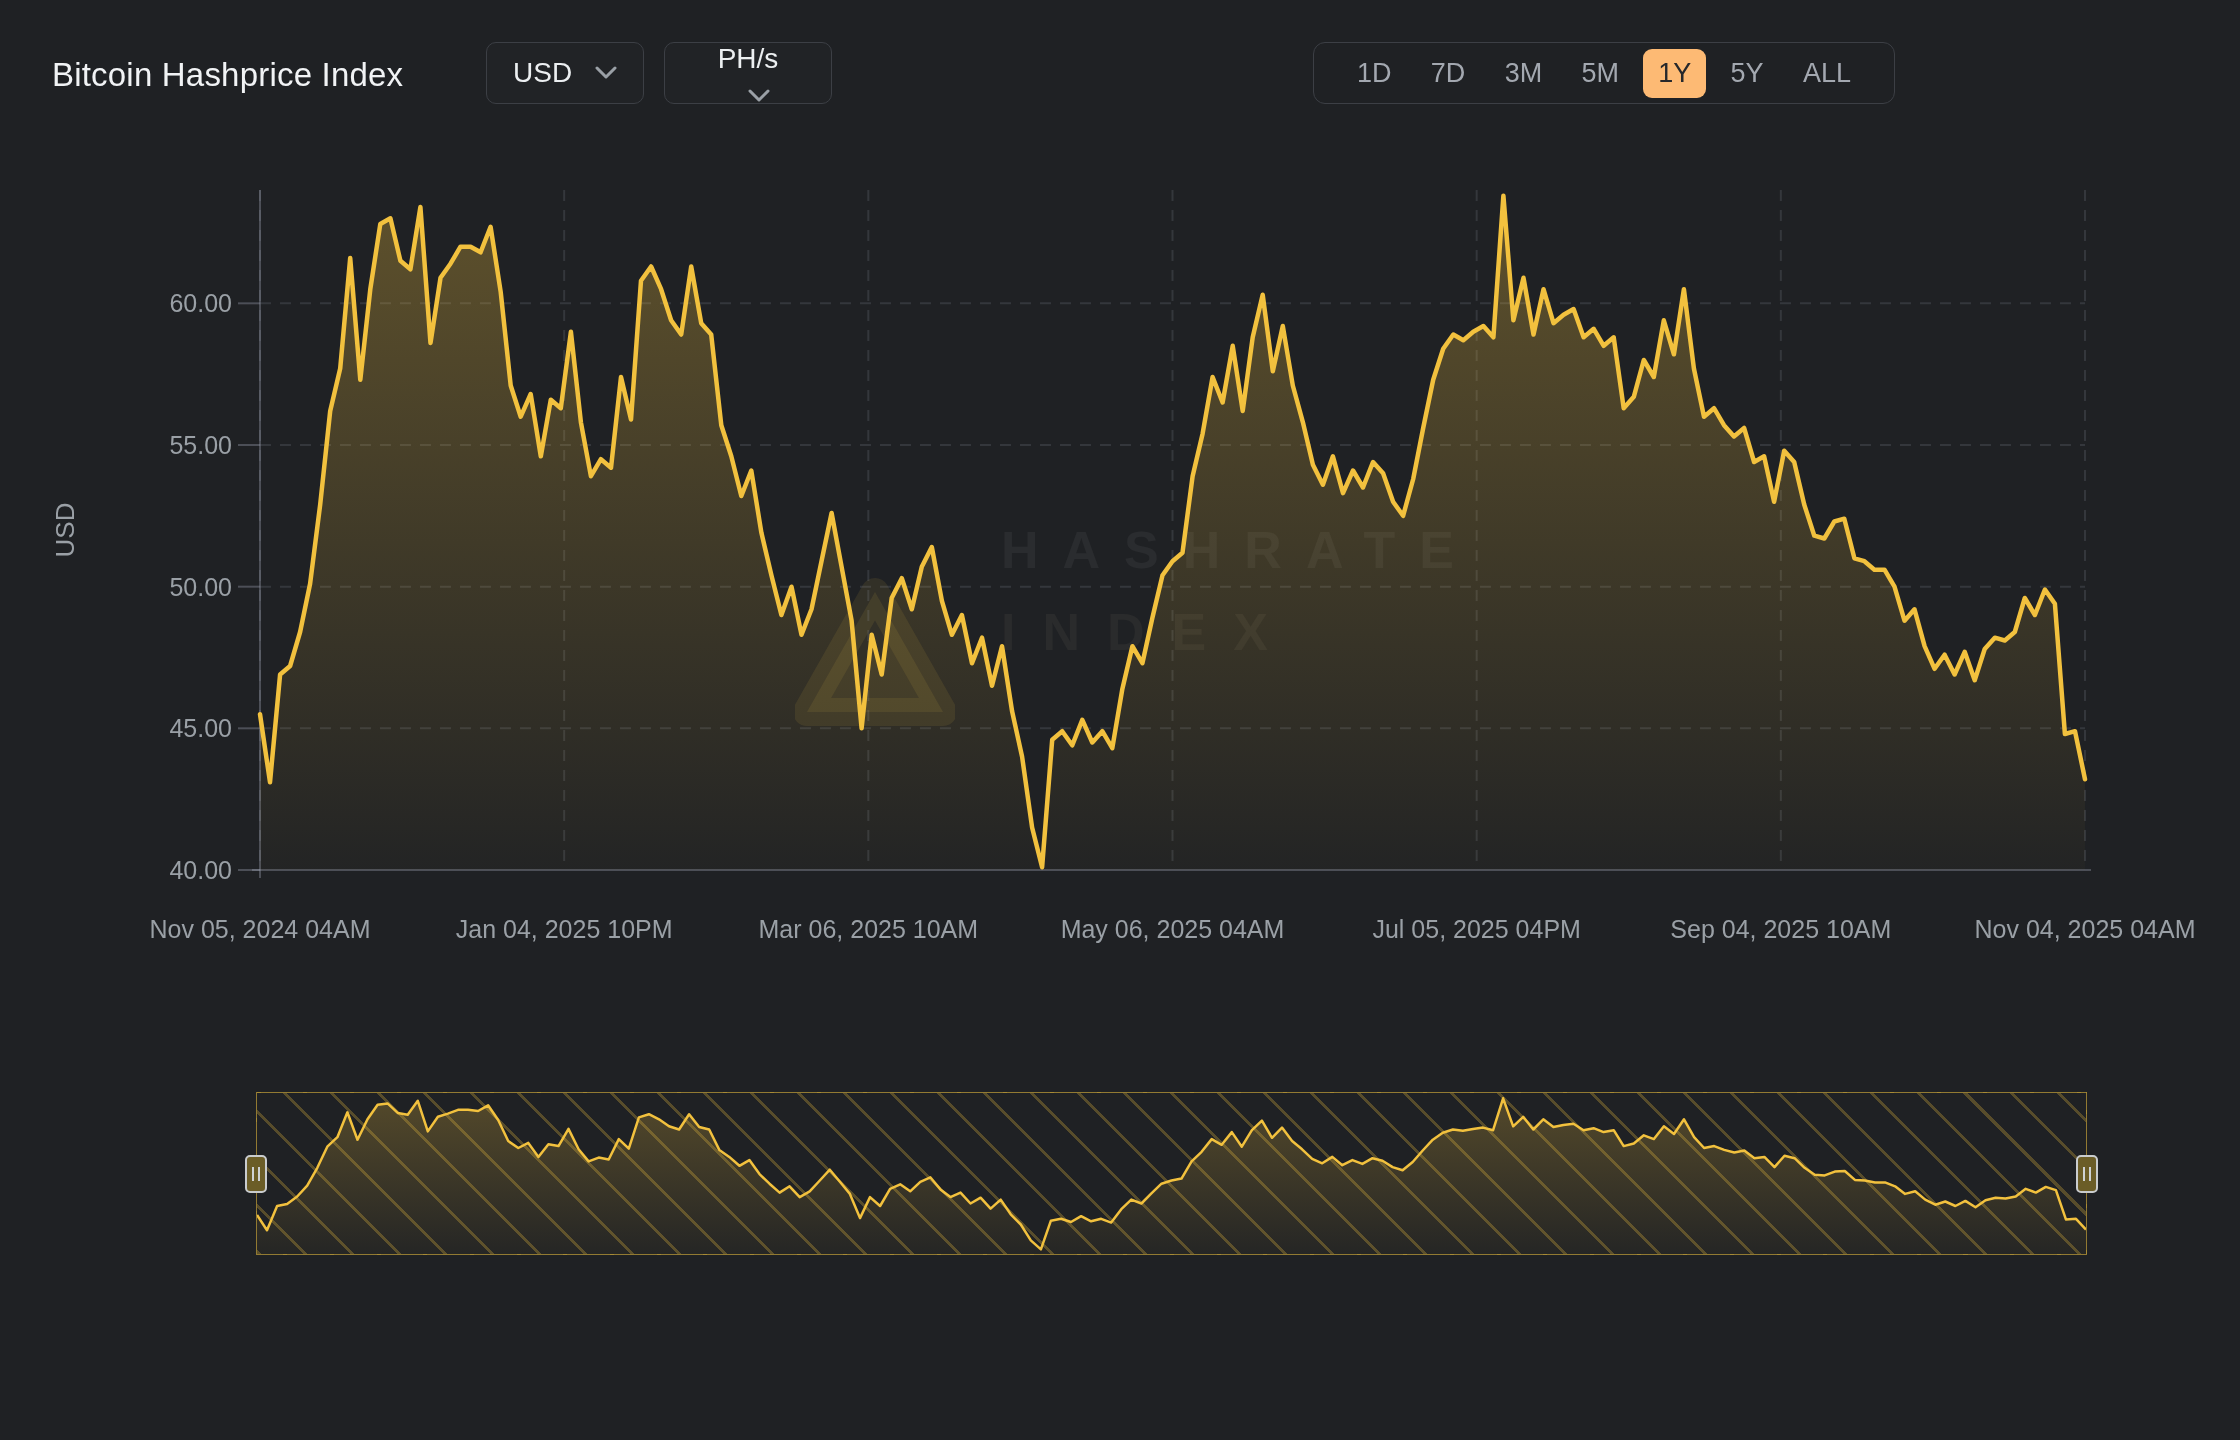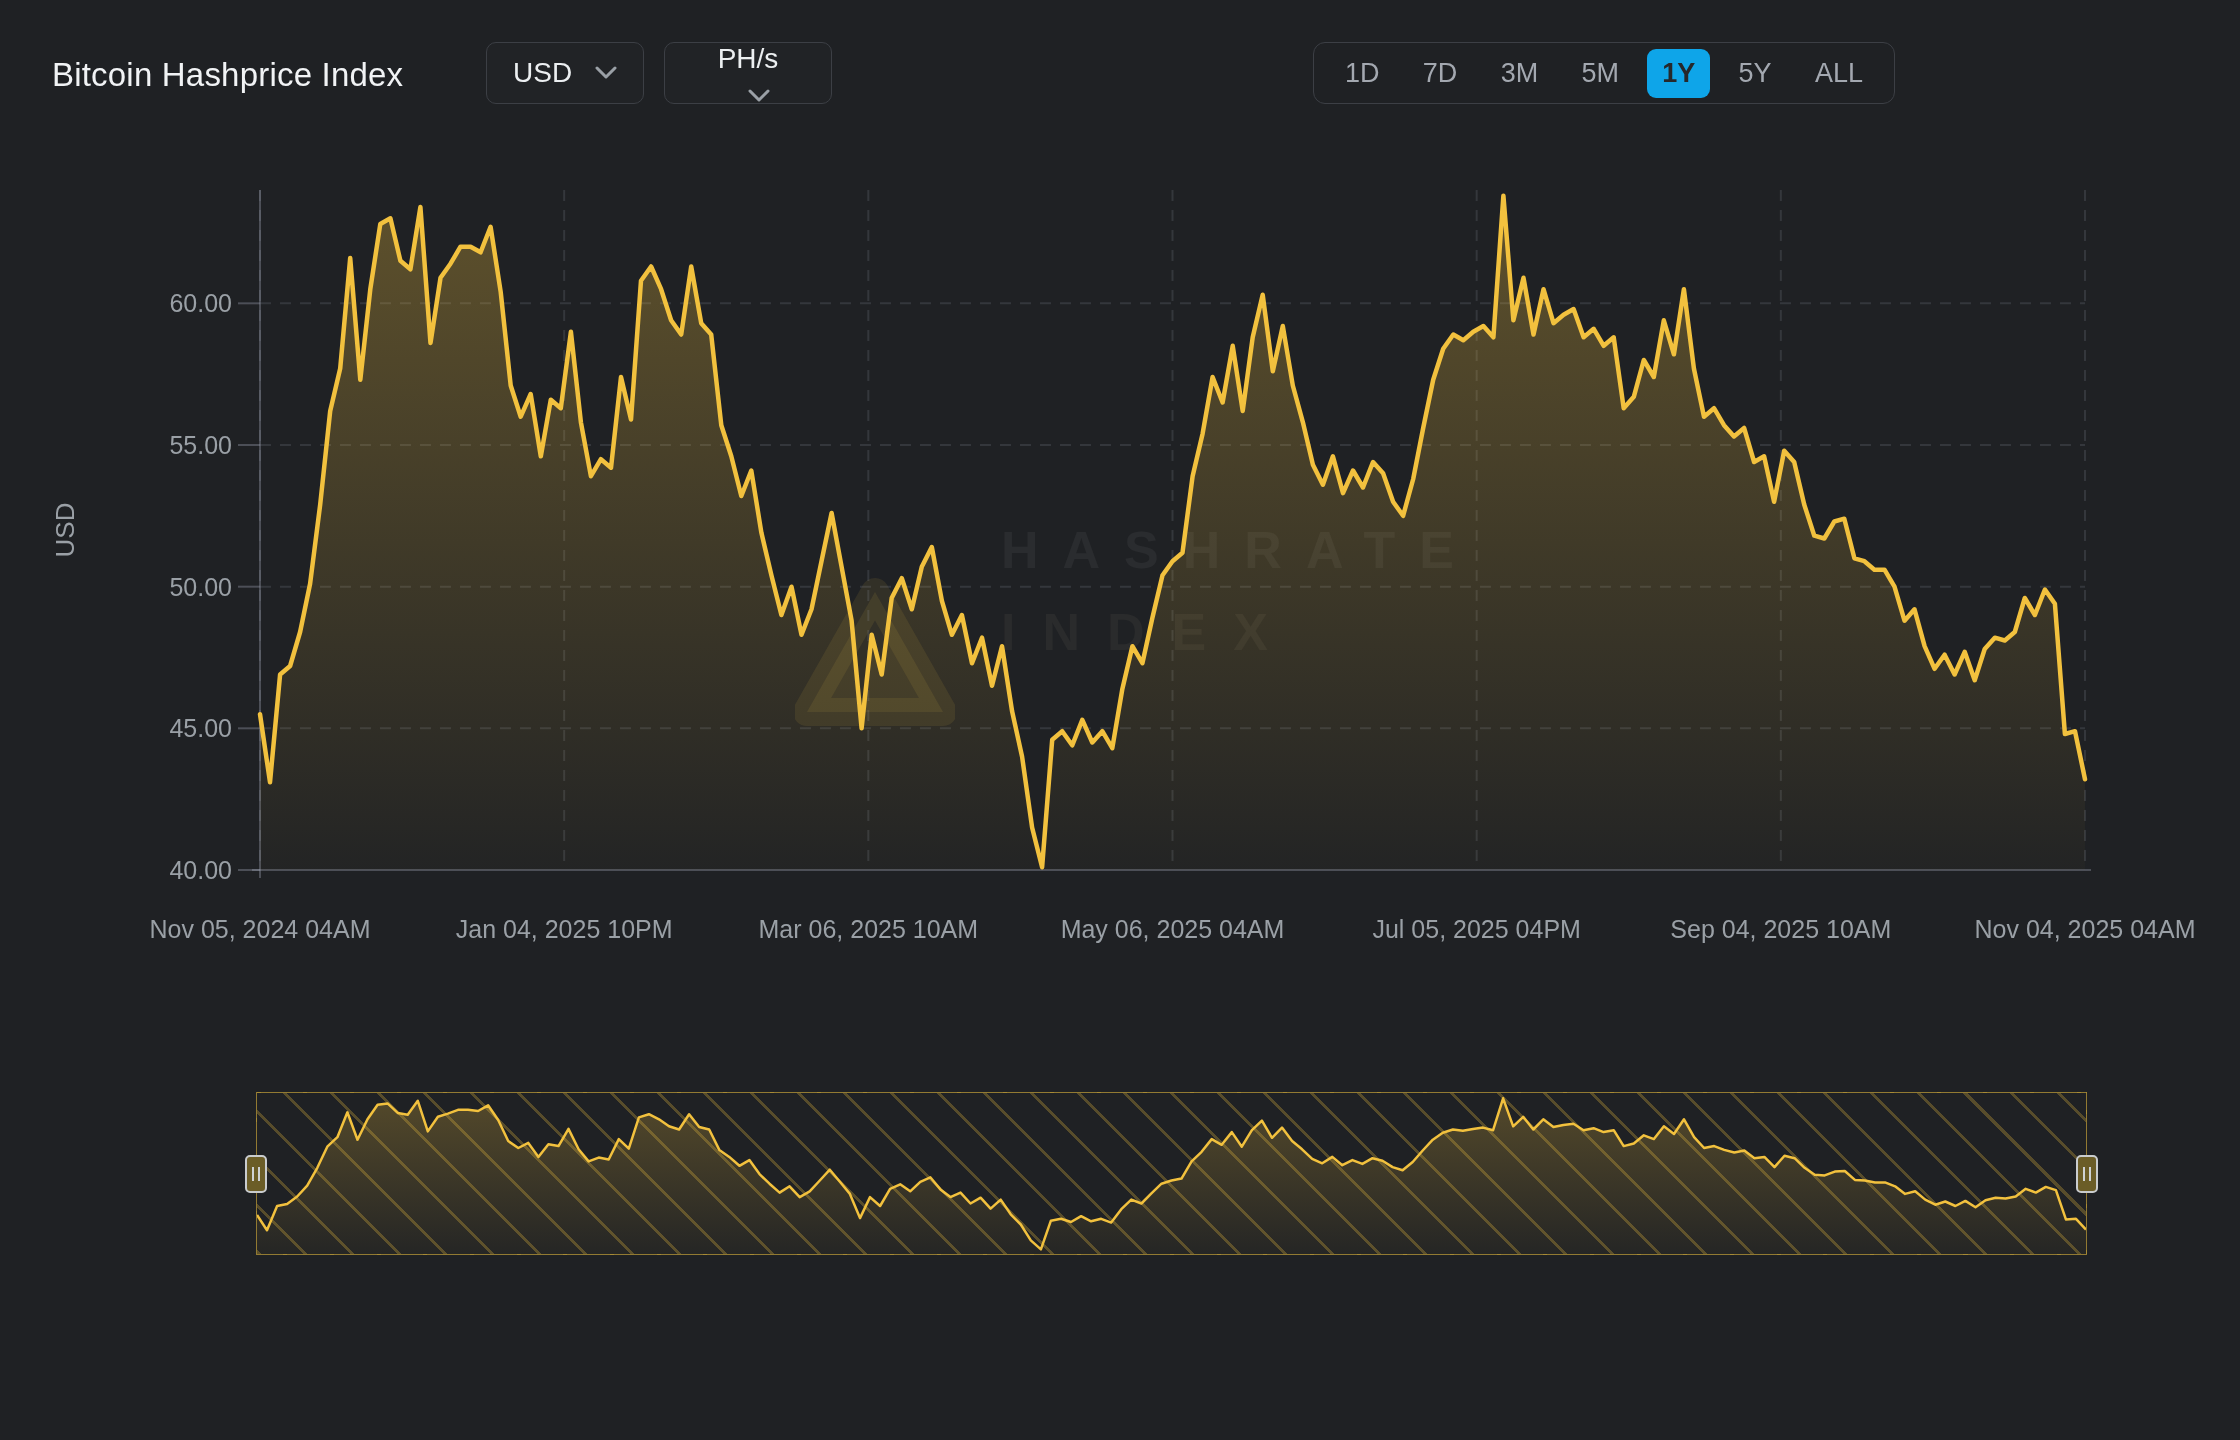--- a/index.html
+++ b/index.html
@@ -9,23 +9,23 @@
   .page-title{position:absolute;left:52px;top:56px;font-size:33px;font-weight:normal;color:#f1f3f5;letter-spacing:.2px;}
   .dropdown{position:absolute;top:42px;height:62px;border:1px solid #3c3f45;border-radius:10px;
             display:flex;align-items:center;justify-content:space-between;padding:0 26px;box-sizing:border-box;
             cursor:pointer;background:rgba(255,255,255,0.01);}
   .dropdown .dd-label{color:#eceff1;font-size:28px;}
   .dropdown svg{margin-left:22px;}
   #dd-currency{left:486px;width:158px;}
   #dd-unit{left:664px;width:168px;flex-direction:column;}
   .range-group{position:absolute;left:1313px;top:42px;width:582px;height:62px;border:1px solid #3c3f45;
                border-radius:12px;display:flex;align-items:center;justify-content:space-between;
-               padding:0 16px;box-sizing:border-box;}
+               padding:0 28px;box-sizing:border-box;}
   .range-btn{color:#a3a8b0;font-size:27px;padding:9px 15px;border-radius:9px;cursor:pointer;user-select:none;}
-  .range-btn.active{background:#0ea5e9;color:#26282b;font-weight:bold;}
+  .range-btn.active{background:#fdba74;color:#26282b;font-weight:normal;}
   
   .watermark{position:absolute;left:795px;top:520px;display:flex;align-items:flex-start;pointer-events:none;}
   .wm-text{margin-left:46px;display:flex;flex-direction:column;}
   .wm-line1{font-size:52px;font-weight:bold;letter-spacing:24px;color:rgba(236,240,244,0.055);}
   .wm-line2{font-size:52px;font-weight:bold;letter-spacing:27px;color:rgba(240,225,190,0.055);margin-top:22px;}
   
   #chart-svg{position:absolute;left:0;top:0;z-index:2;}
   
   .navigator{position:absolute;left:256px;top:1092px;width:1829px;height:161px;box-sizing:content-box;
              border:1px solid rgba(218,178,60,0.62);cursor:grab;

